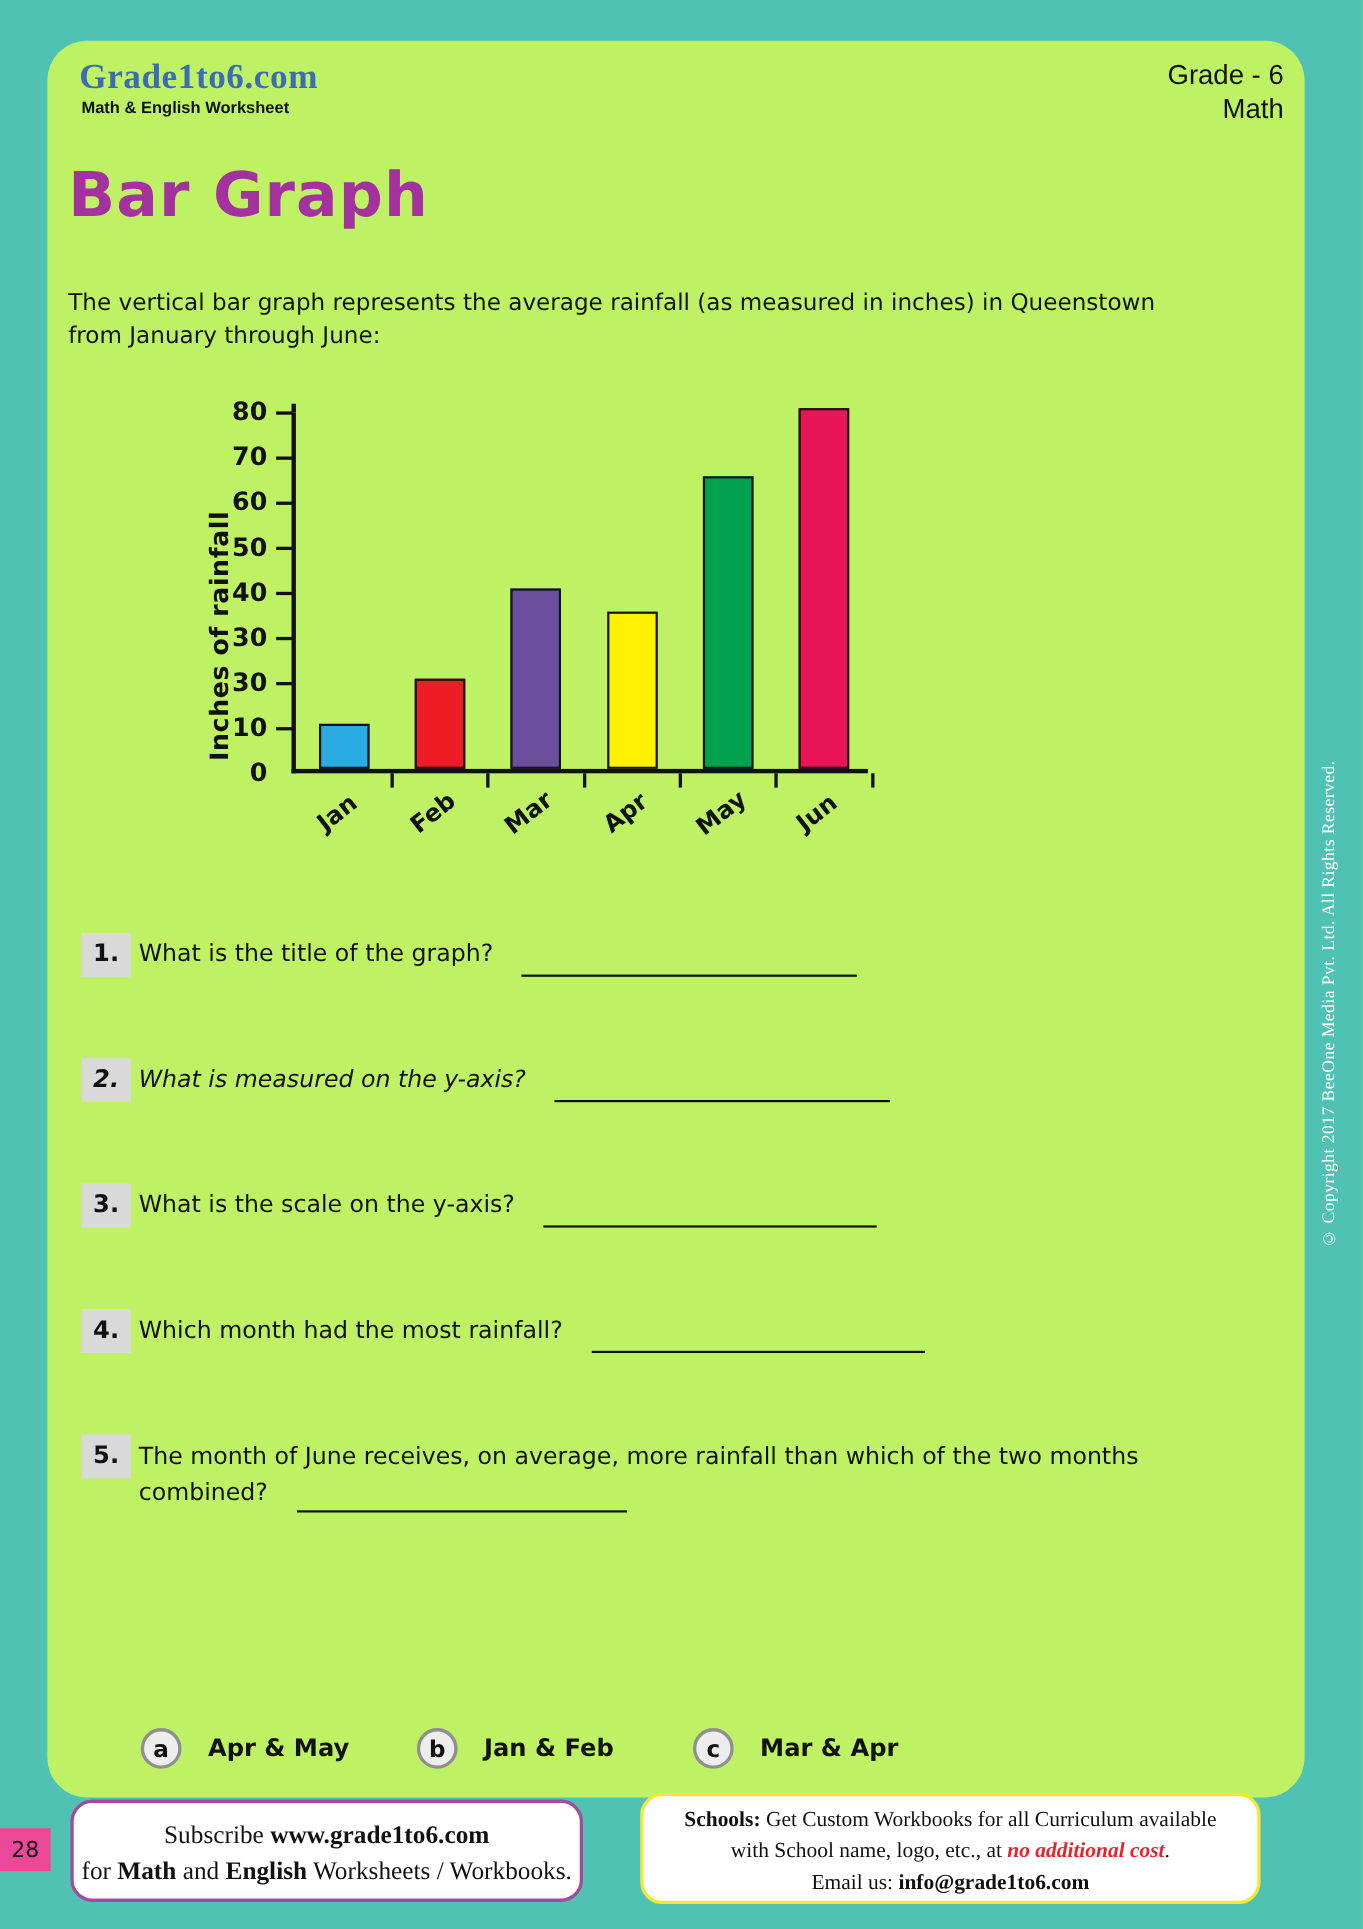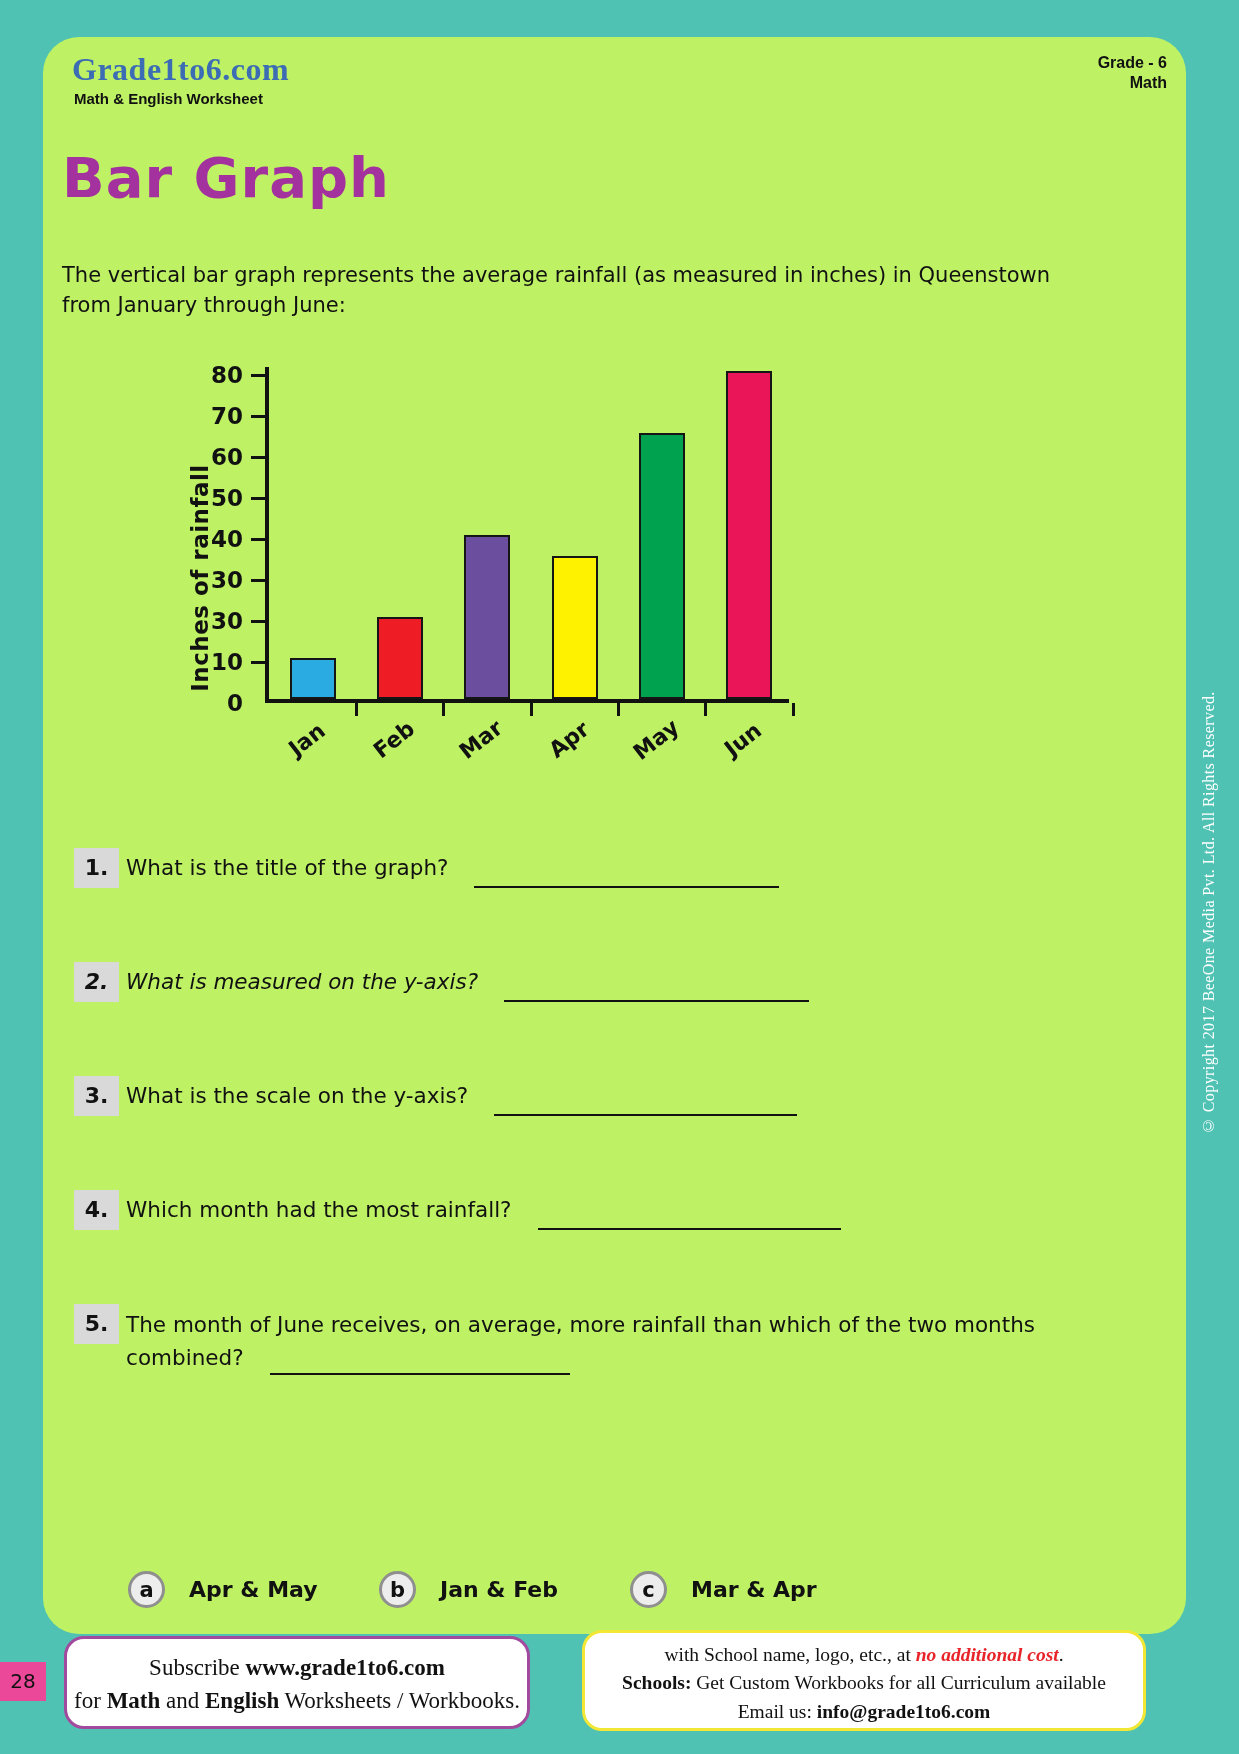--- a/index.html
+++ b/index.html
@@ -20,22 +20,22 @@
     font-family:"Liberation Serif", serif; font-weight:bold;
     font-size:32px; color:#3C6DB4; letter-spacing:.5px;
   }
   .tagline {
     position:absolute; left:31px; top:53px;
     font-family:"Liberation Sans", sans-serif; font-weight:bold;
     font-size:15px; color:#111;
   }
   .grade-block {
     position:absolute; right:19px; top:16px; text-align:right;
-    font-family:"Liberation Sans", sans-serif; font-weight:bold;
-    font-size:16px; color:#111; line-height:1.25;
+    font-family:"Liberation Sans", sans-serif; font-weight:normal;
+    font-size:25px; color:#111; line-height:1.25;
   }
   
   .ws-title {
     position:absolute; left:19px; top:108px;
     font-family:"DejaVu Sans", sans-serif; font-weight:bold;
     font-size:56px; color:#A4329E; letter-spacing:1px;
   }
   .intro {
     position:absolute; left:19px; top:224px; width:1010px;
     font-size:21px; color:#111; line-height:1.42;
@@ -242,18 +242,18 @@
 </div>
 
 <div class="page-tab">28</div>
 
 <div class="subscribe-box">
   <div><span>Subscribe </span><span class="bold">www.grade1to6.com</span></div>
   <div><span>for </span><span class="bold">Math</span><span> and </span><span class="bold">English</span><span> Worksheets / Workbooks.</span></div>
 </div>
 
 <div class="schools-box">
+  <div><span class="bold">Schools:</span><span> Get Custom Workbooks for all Curriculum available</span></div>
   <div><span>with School name, logo, etc., at </span><span class="red-italic">no additional cost</span><span>.</span></div>
-  <div><span class="bold">Schools:</span><span> Get Custom Workbooks for all Curriculum available</span></div>
   <div><span>Email us: </span><span class="bold">info@grade1to6.com</span></div>
 </div>
 
 <div class="copyright">© Copyright 2017 BeeOne Media Pvt. Ltd. All Rights Reserved.</div>
 
 </body></html>

